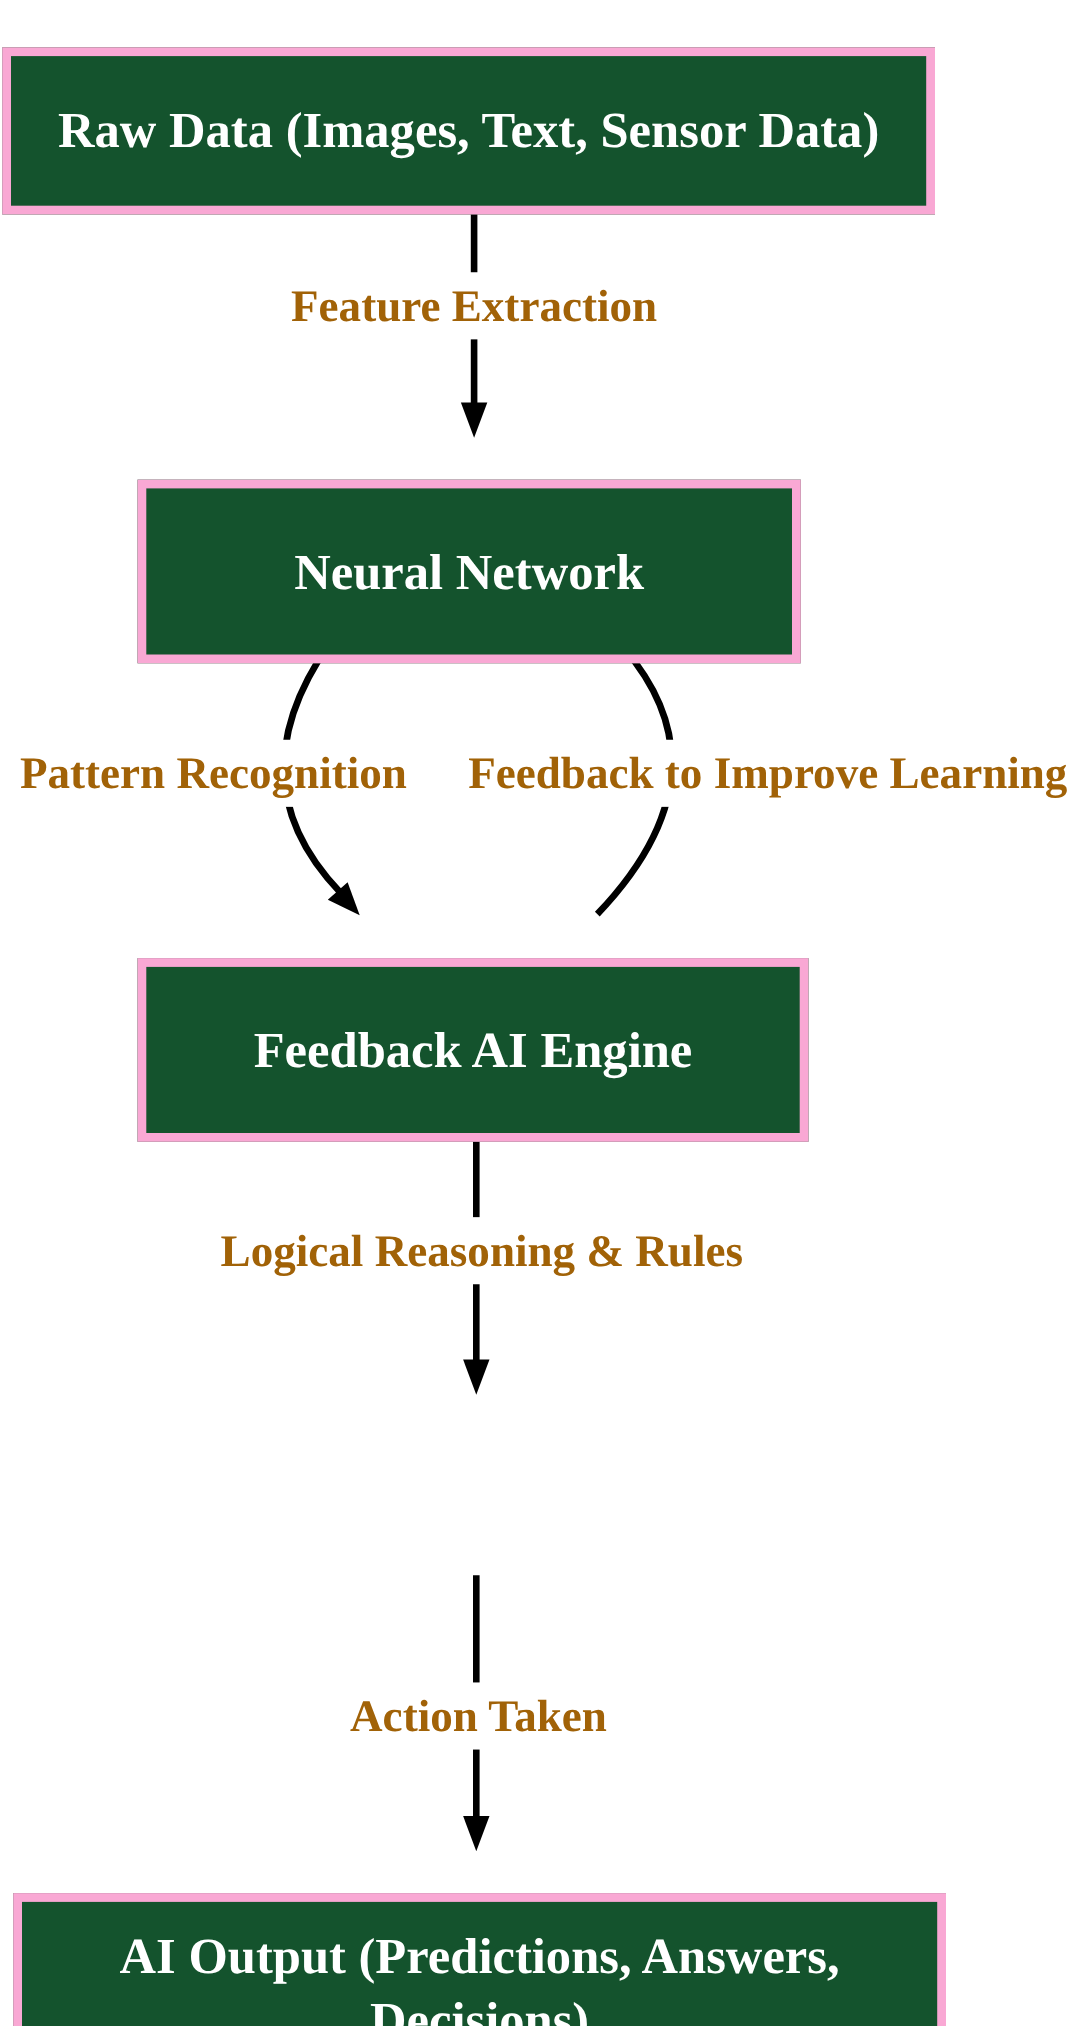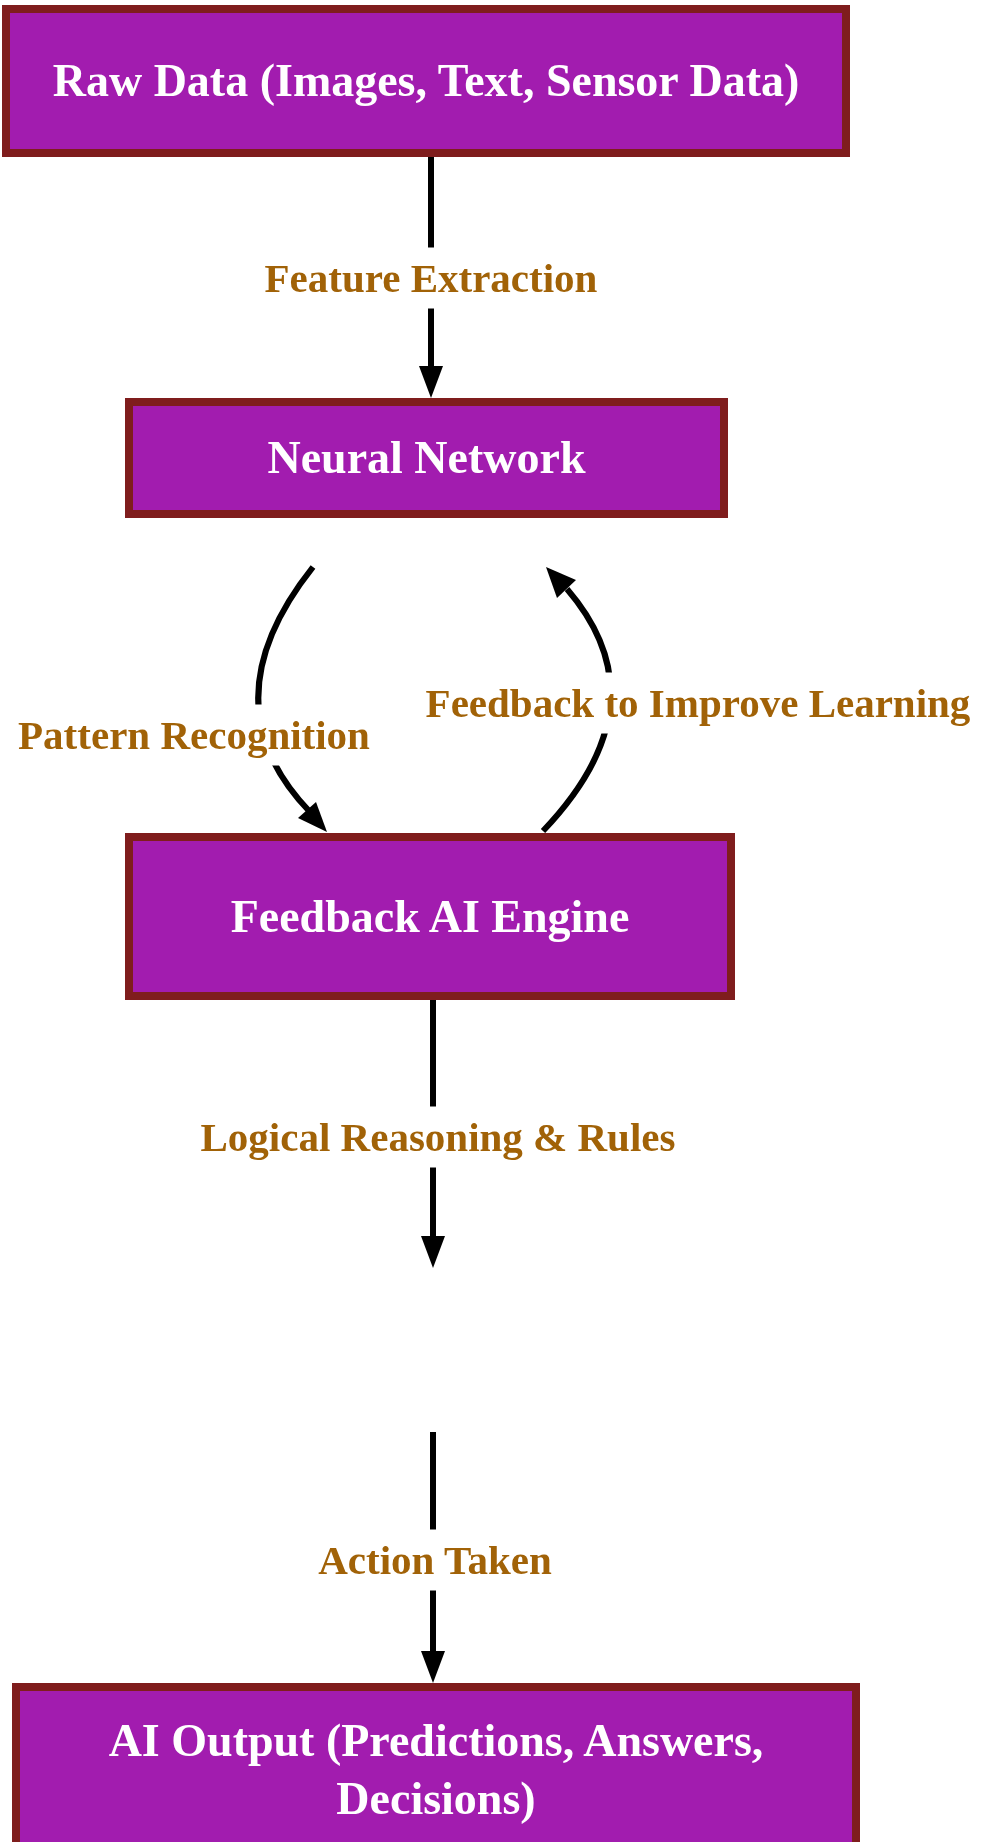--- a/index.html
+++ b/index.html
@@ -19,55 +19,56 @@
     position: absolute;
     left: 0;
     top: 0;
     width: 981px;
     height: 1842px;
     z-index: 1;
   }
   .node {
     position: absolute;
     box-sizing: border-box;
-    background: #a21caf;
-    border: 8px solid #7f1d1d;
+    background: #14532d;
+    border: 8px solid #f9a8d4;
     display: flex;
     align-items: center;
     justify-content: center;
     text-align: center;
     z-index: 2;
+    margin-top: 38px;
   }
   .node-label {
     color: #ffffff;
     font-weight: bold;
     font-size: 46px;
     line-height: 1.25;
   }
   .node--raw    { left: 2px;   top: 5px;    width: 848px; height: 152px; }
   .node--raw .node-label { white-space: nowrap; }
-  .node--nn     { left: 125px; top: 398px;  width: 603px; height: 120px; }
+  .node--nn     { left: 125px; top: 398px;  width: 603px; height: 167px; }
   .node--sym    { left: 125px; top: 833px;  width: 610px; height: 167px; }
   .node--fd     { left: 245px; top: 1268px; width: 365px; height: 164px; }
   .node--out    { left: 12px;   top: 1683px; width: 848px; height: 173px; }
   .node--out .node-label { max-width: 800px; }
   .edge-label {
     position: absolute;
     transform: translate(-50%, -50%);
     background: #ffffff;
     color: #a16207;
     font-weight: bold;
     font-size: 41px;
     white-space: nowrap;
     padding: 10px 6px;
     z-index: 3;
     line-height: 1;
   }
   .edge-label--feature   { left: 431px; top: 278px; }
-  .edge-label--pattern   { left: 194px; top: 703px; margin-top: 32px; }
+  .edge-label--pattern   { left: 194px; top: 703px; }
   .edge-label--feedback  { left: 698px; top: 703px; text-align: right; }
   .edge-label--logical   { left: 438px; top: 1137px; }
   .edge-label--action    { left: 435px; top: 1560px; }
 </style>
 </head>
 <body>
 
 <div class="canvas">
 
   <svg class="edges-svg" viewBox="0 0 981 1842" xmlns="http://www.w3.org/2000/svg">

